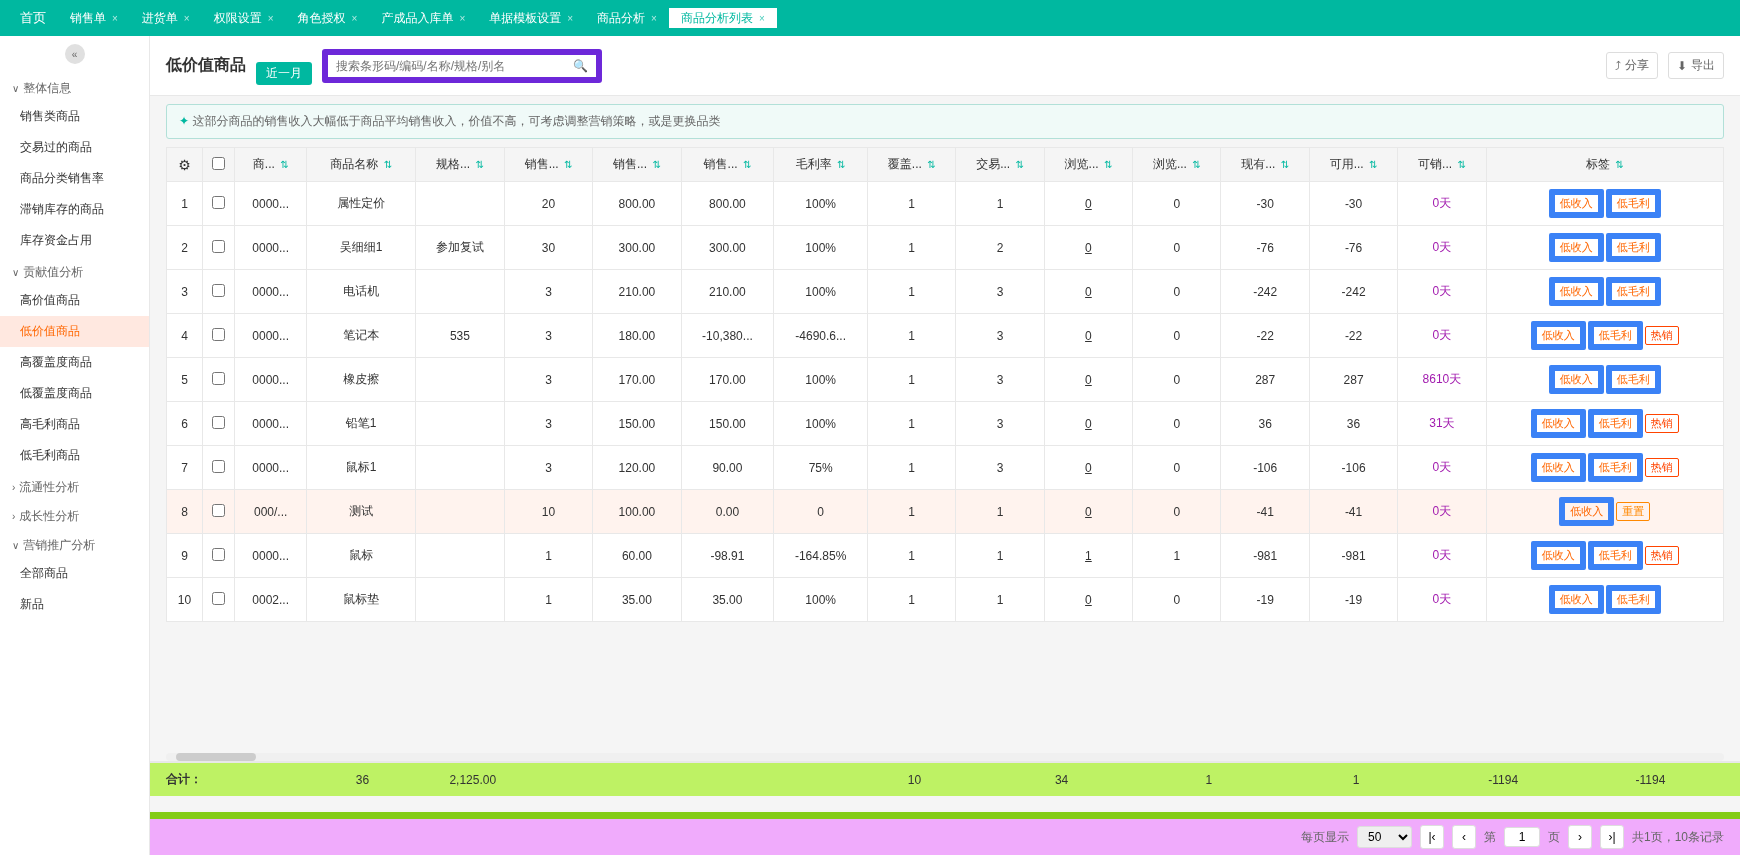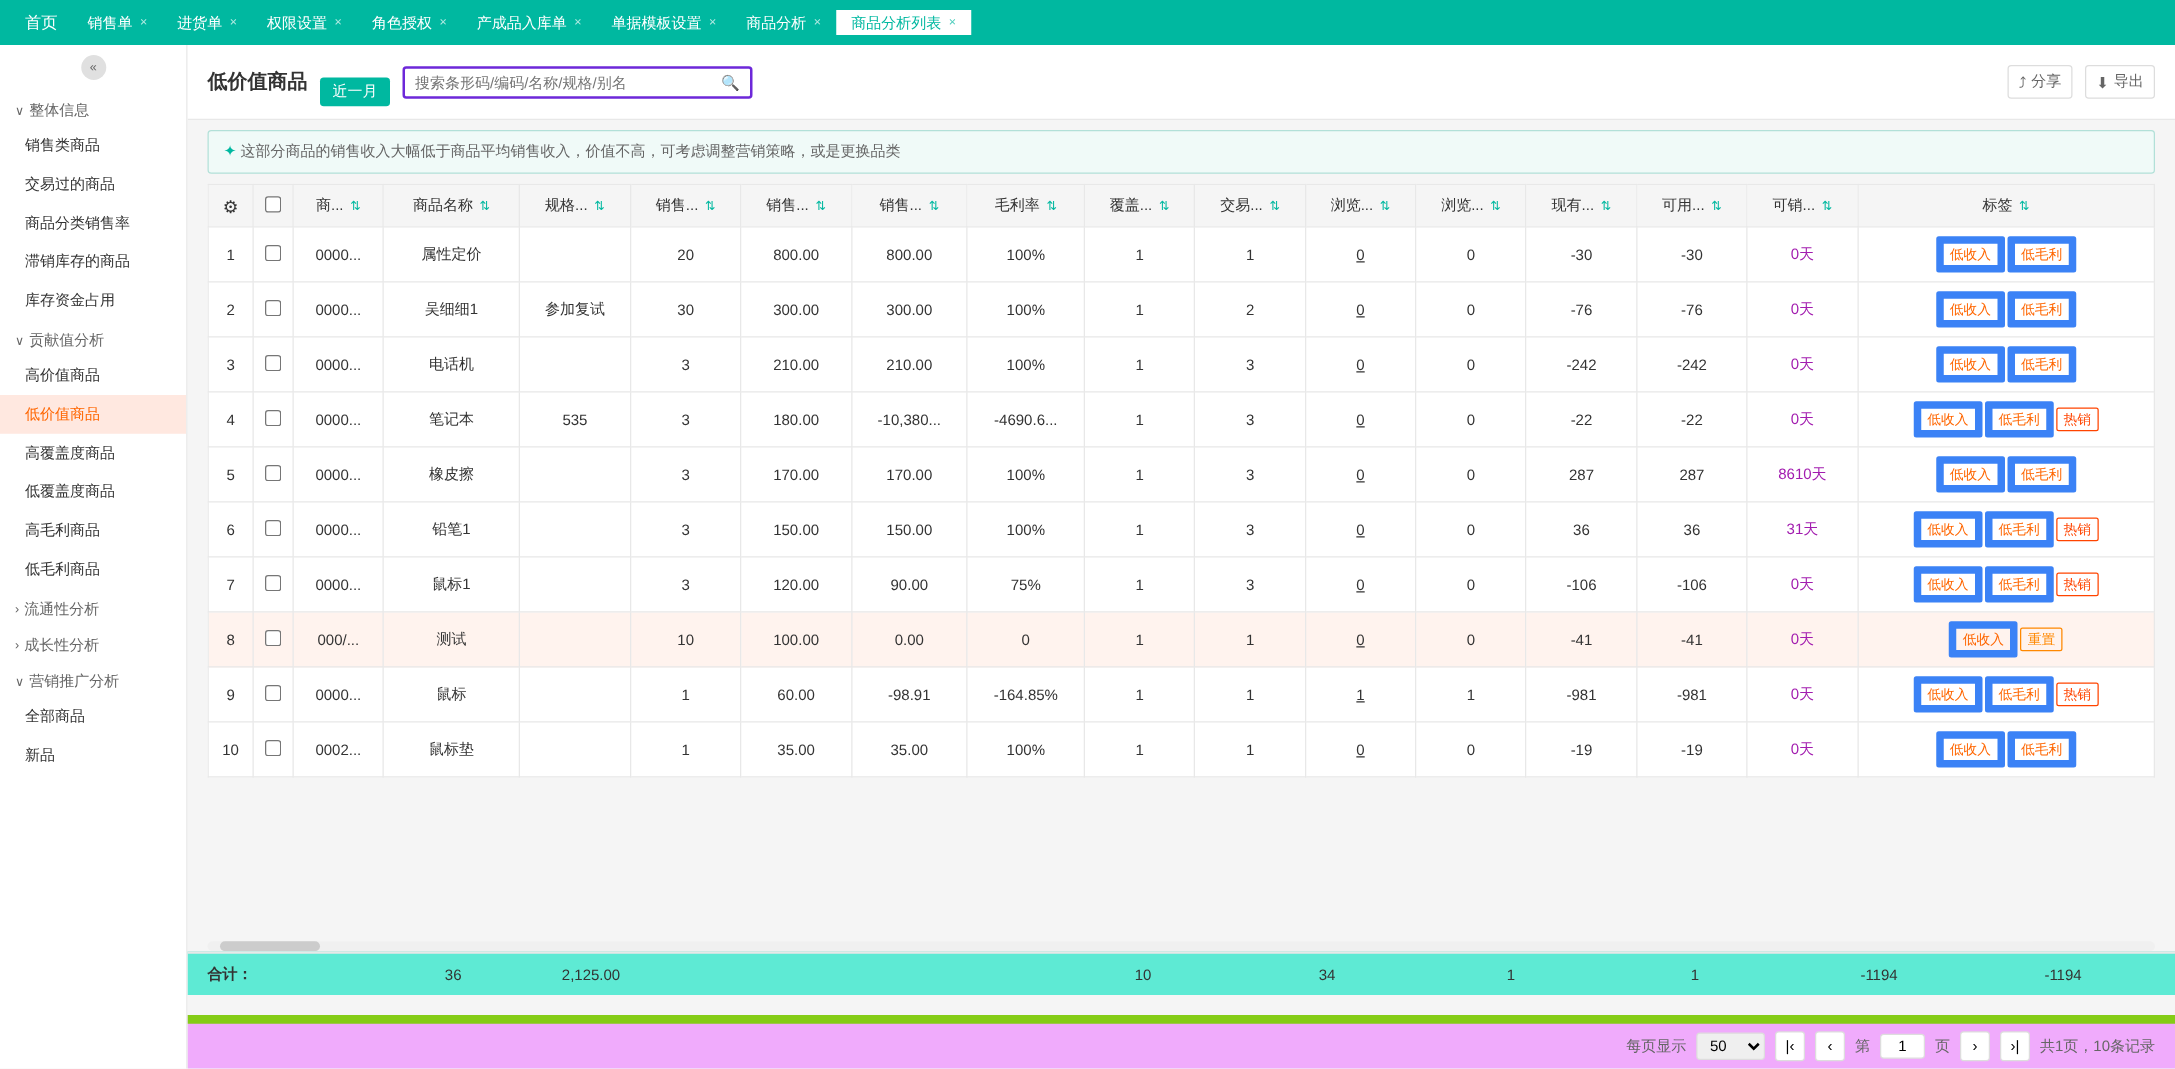--- a/index.html
+++ b/index.html
@@ -86,21 +86,21 @@
       border: none;
       border-radius: 3px;
       padding: 3px 10px;
       cursor: pointer;
       font-size: 12px;
       margin-top: 16px;
     }
     .search-box {
       flex: 1;
       max-width: 280px;
-      border: 2px solid #6d28d9;
+      border: 6px solid #6d28d9;
       border-radius: 3px;
       padding: 4px 8px;
       font-size: 12px;
       color: #999;
       display: flex;
       align-items: center;
       gap: 6px;
     }
     .search-box input {
       border: none;
@@ -181,21 +181,21 @@
       margin: 0 1px;
     }
     .tag-orange { color: #ff6600; border: 6px solid #3b82f6; }
     .tag-red { color: #ff4400; border: 1px solid #ff4400; }
     .tag-yellow { color: #ff8800; border: 1px solid #ff8800; }
     .day-tag { color: #a21caf; font-size: 12px; }
     .underline { text-decoration: underline; cursor: pointer; }
     
     
     .table-footer {
-      background: #5eead4;
+      background: #bef264;
       border-top: 2px solid #e8e8e8;
       padding: 8px 16px;
       display: flex;
       align-items: center;
       font-size: 12px;
     }
     .footer-label { color: #333; font-weight: bold; margin-right: 20px; }
     .footer-values {
       display: flex;
       gap: 0;

